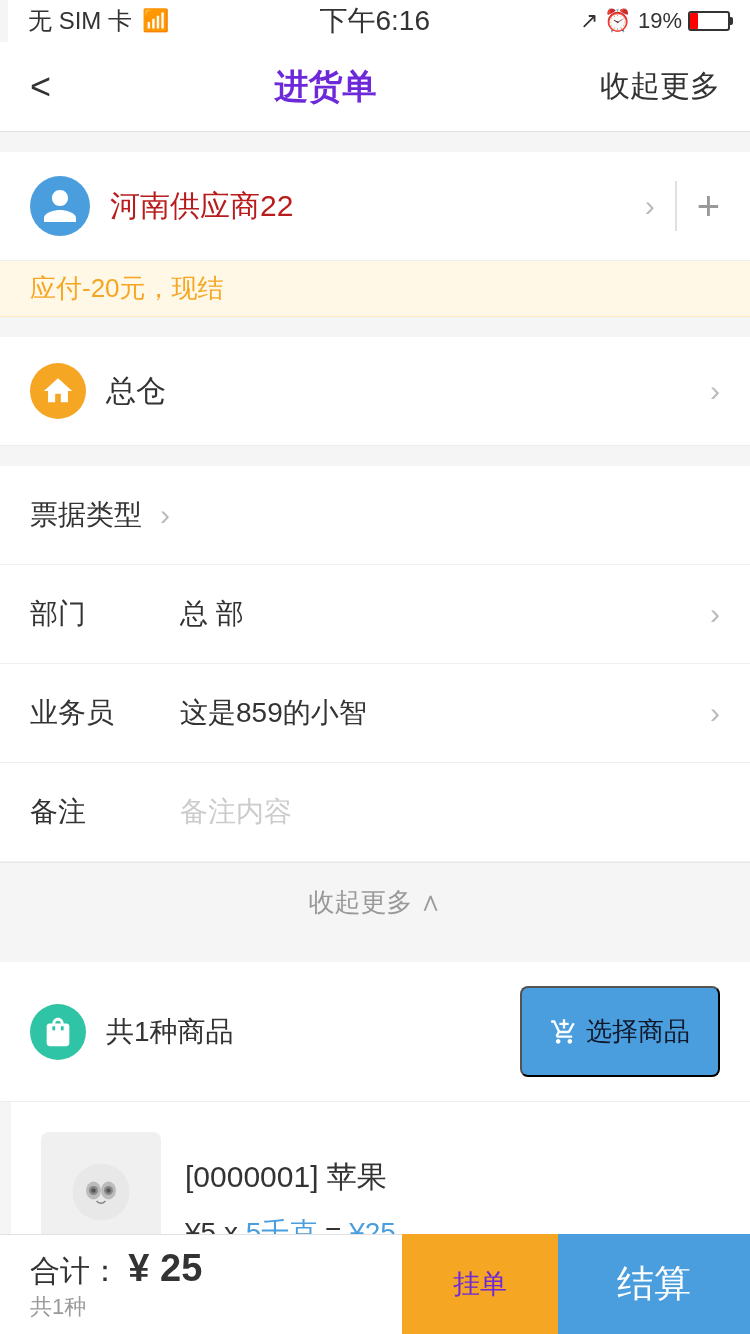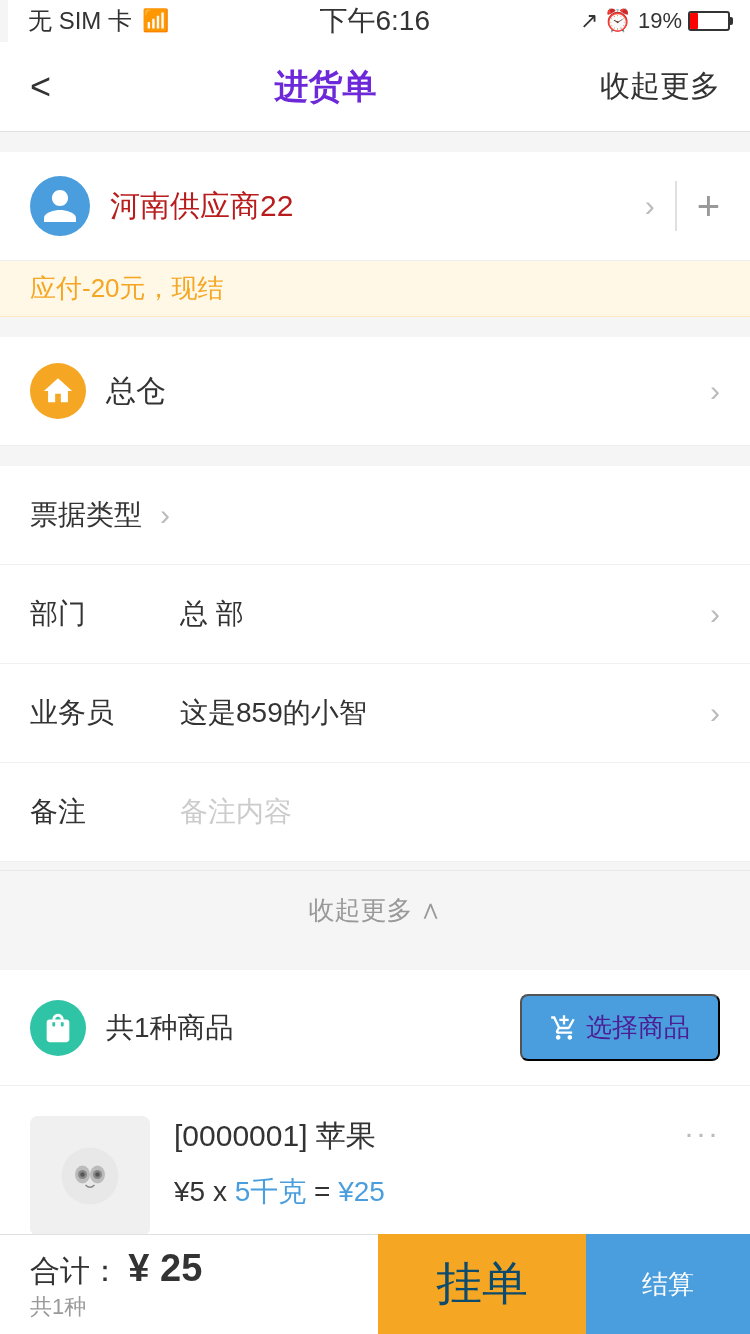--- a/index.html
+++ b/index.html
@@ -189,21 +189,20 @@
 
     
     .collapse-bar {
       background: #f5f5f5;
       display: flex;
       justify-content: center;
       padding: 22px 0;
       font-size: 26px;
       color: #999;
       border-top: 1px solid #e8e8e8;
-      margin-top: 8px;
     }
 
     
     .products-header {
       background: #fff;
       display: flex;
       align-items: center;
       padding: 24px 30px;
       gap: 20px;
       border-bottom: 1px solid #eee;
@@ -225,39 +224,40 @@
       border: 2px solid #4a9edd;
       color: #4a9edd;
       background: #fff;
       padding: 14px 28px;
       border-radius: 8px;
       font-size: 26px;
       cursor: pointer;
     }
     .btn-primary {
       background: #4a9edd;
-      color: #4c1d95;
-      padding: 14px 28px;
+      color: #0f172a;
+      padding: 26px 28px;
       border-radius: 8px;
       font-size: 26px;
       cursor: pointer;
       display: flex;
       align-items: center;
       gap: 8px;
     }
 
     
     .product-item {
       background: #fff;
       display: flex;
-      align-items: flex-start;
+      align-items: flex-end;
       padding: 30px 30px;
       gap: 24px;
       min-height: 160px;
       border-bottom: 1px solid #f0f0f0;
+      margin-left: 11px;
     }
     .product-thumb {
       width: 120px; height: 120px;
       background: #f0f0f0;
       border-radius: 8px;
       flex-shrink: 0;
       display: flex; align-items: center; justify-content: center;
     }
     .product-thumb svg { width: 60px; height: 60px; fill: #ccc; }
     .product-info {
@@ -307,37 +307,37 @@
     }
     .footer-total-main .amount {
       font-size: 38px;
       font-weight: 600;
     }
     .footer-total-sub {
       font-size: 22px;
       color: #999;
     }
     .btn-hang {
-      width: 208px;
+      width: 156px;
       background: #f5a623;
-      color: #0c4a6e;
+      color: #6d28d9;
       display: flex;
       align-items: center;
       justify-content: center;
-      font-size: 46px;
+      font-size: 27px;
       cursor: pointer;
     }
     .btn-checkout {
-      width: 164px;
+      width: 192px;
       background: #4a9edd;
       color: #fff;
       display: flex;
       align-items: center;
       justify-content: center;
-      font-size: 26px;
+      font-size: 37px;
       cursor: pointer;
     }
 
     .wifi-icon, .signal-icon { font-size: 22px; }
   </style>
 </head>
 <body>
 
 <div class="status-bar">
   <div class="status-left">

